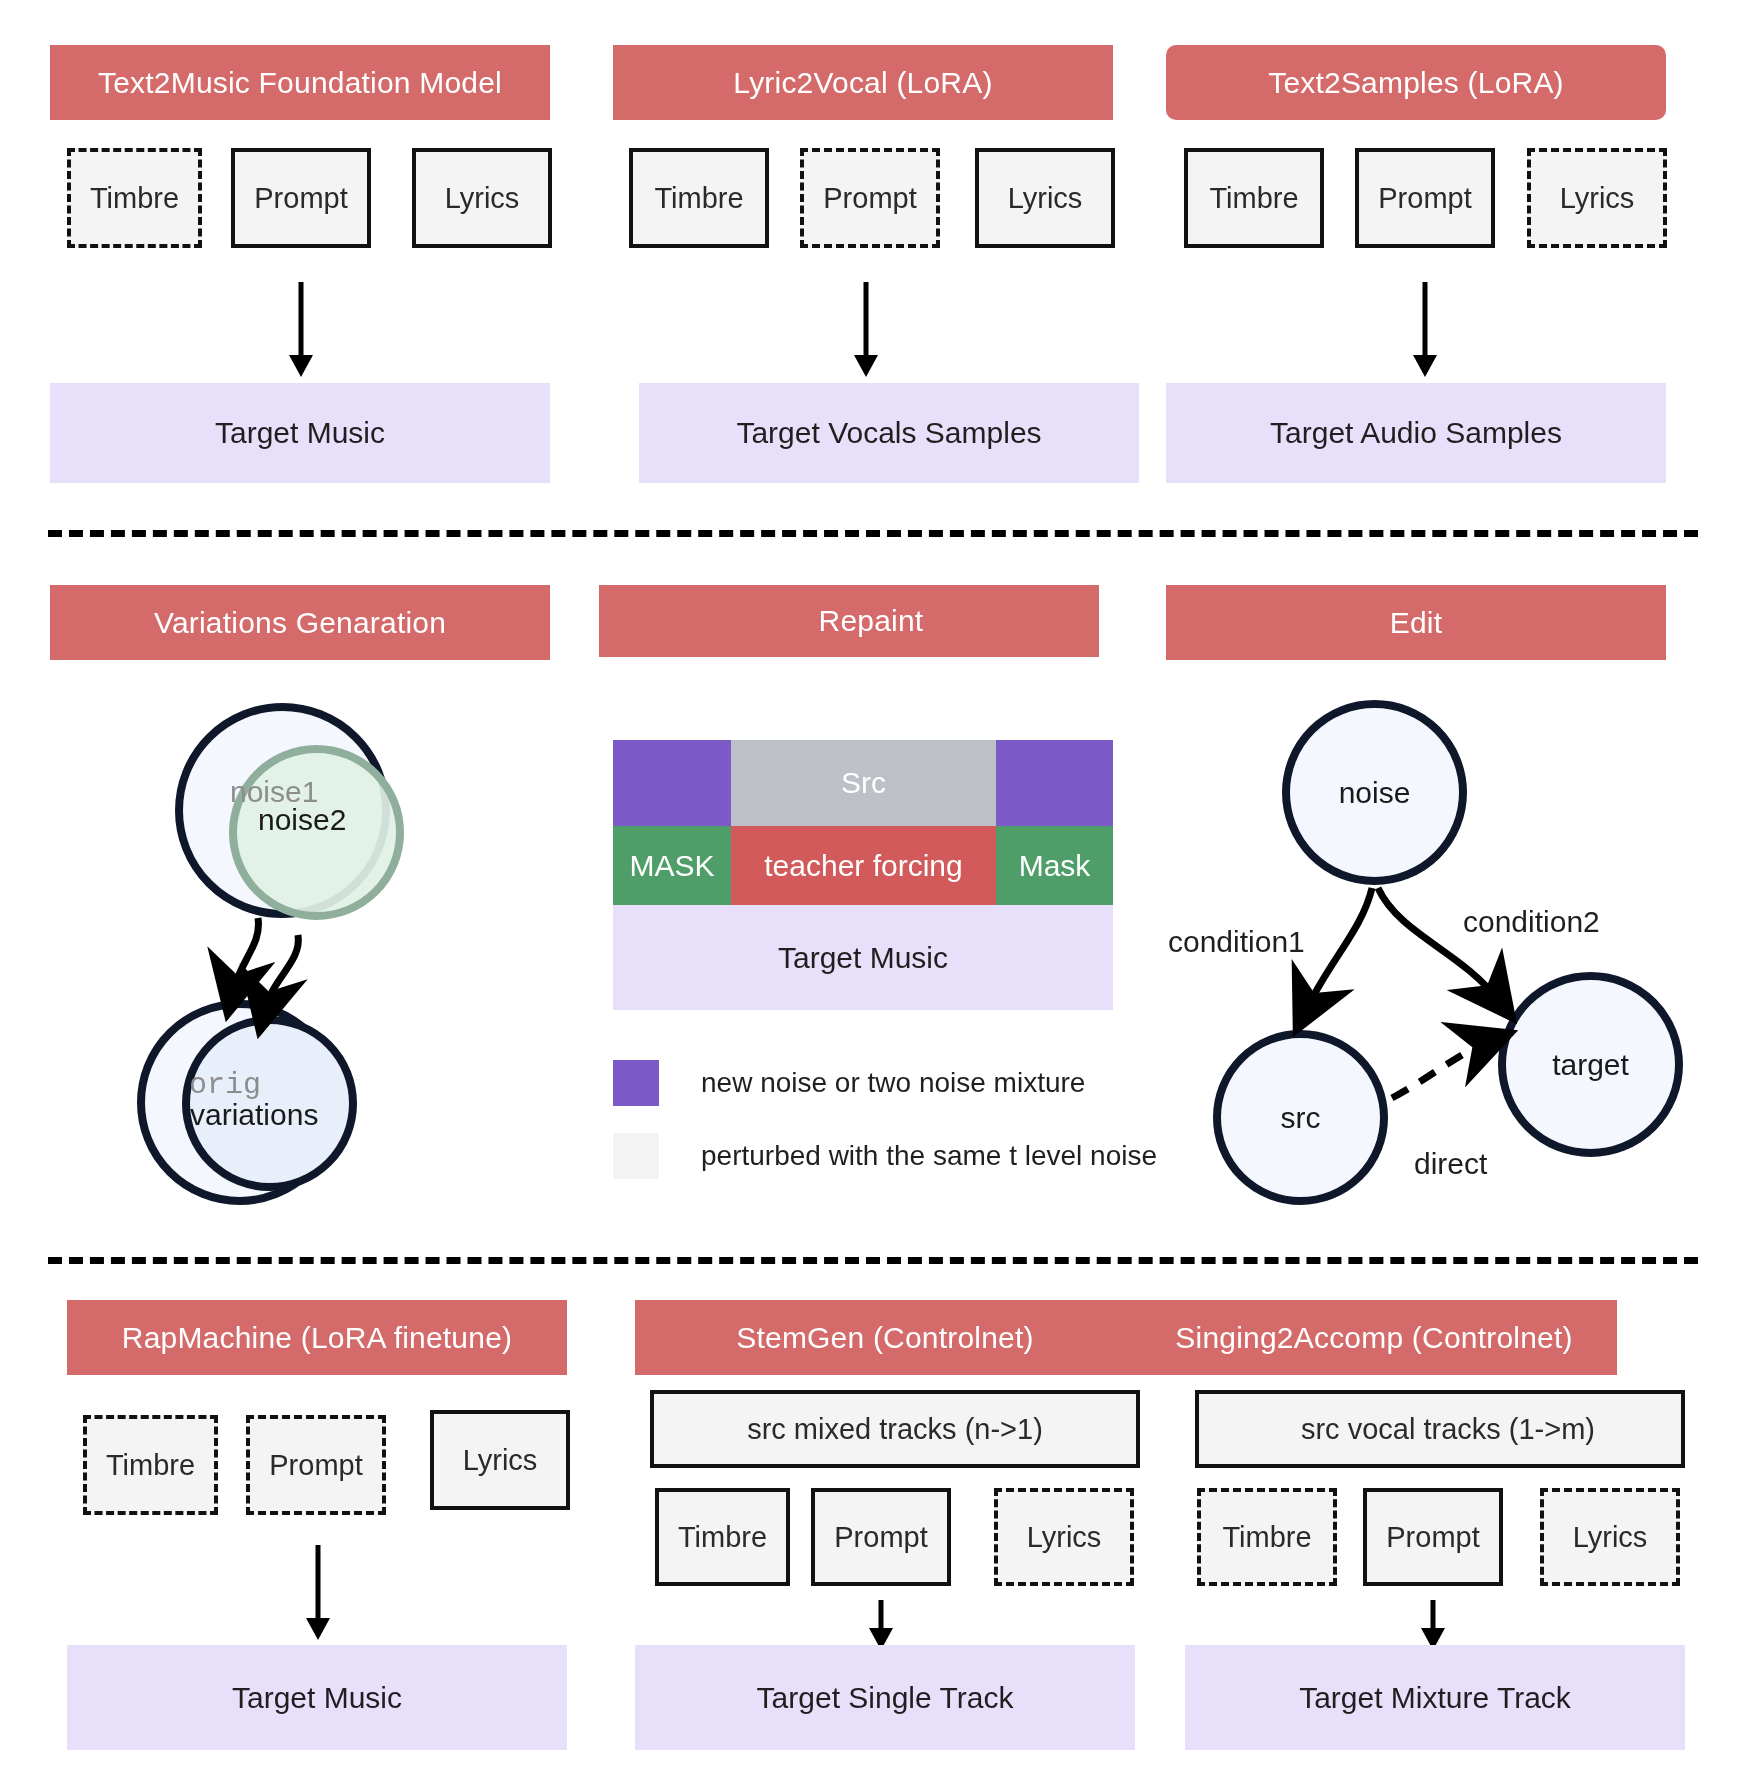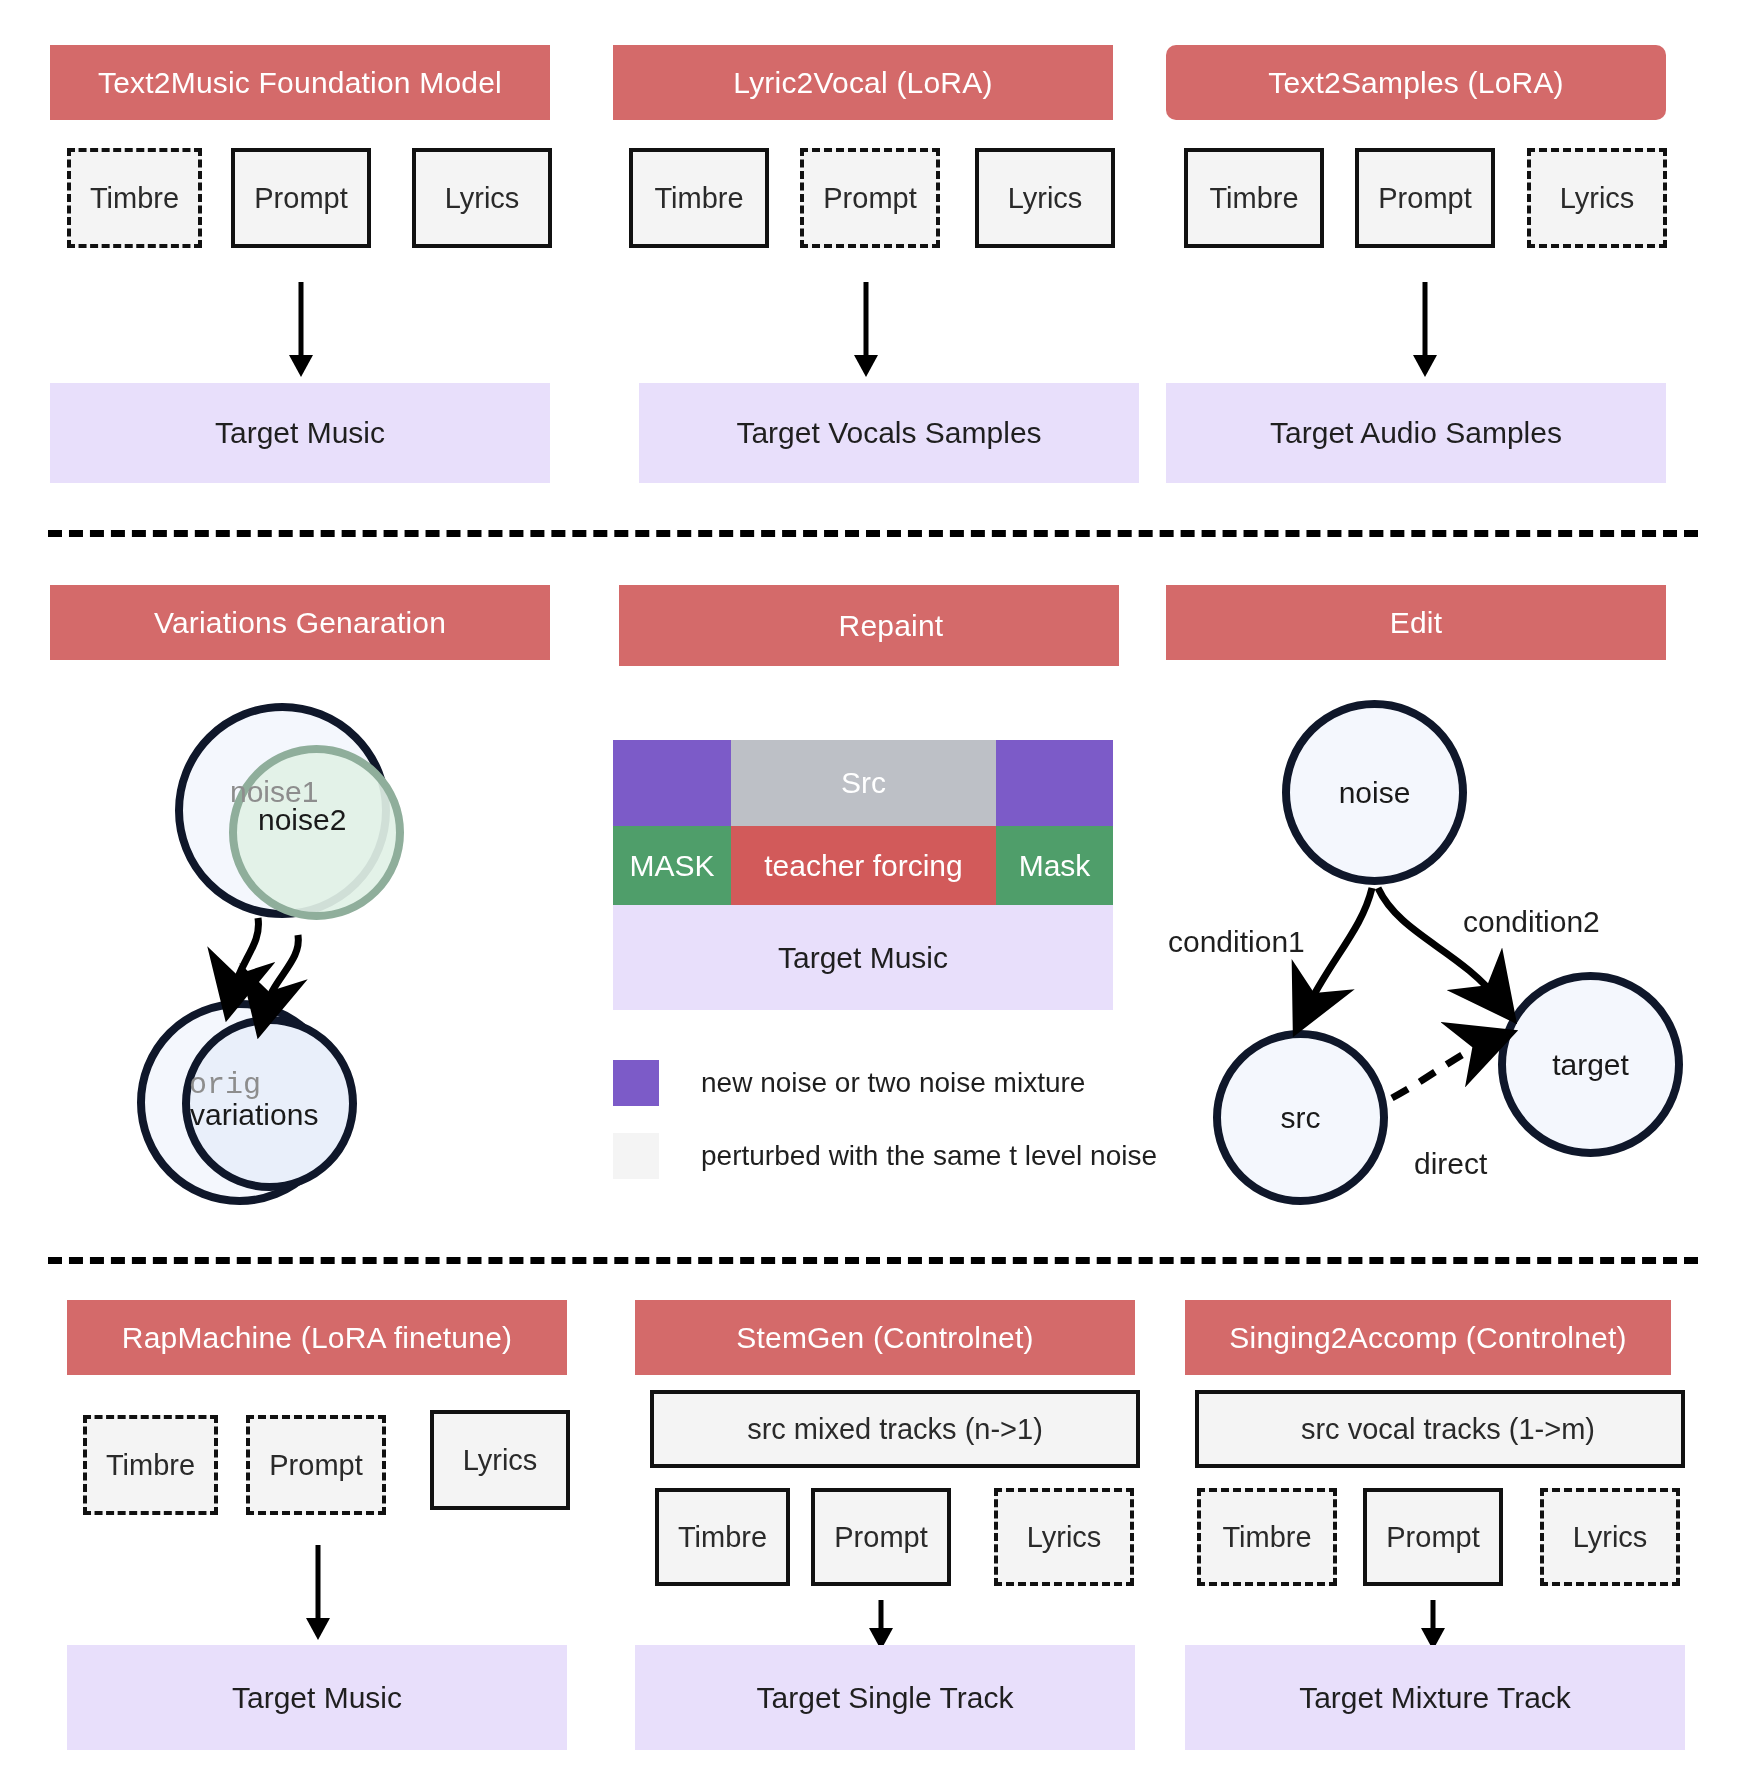--- a/index.html
+++ b/index.html
@@ -141,21 +141,21 @@
   <div class="circ blue" style="left:175px; top:703px; width:215px; height:215px;"></div>
   <div class="circ green" style="left:229px; top:745px; width:175px; height:175px;"></div>
   <span class="circ-label muted" style="left:230px; top:775px;">noise1</span>
   <span class="circ-label" style="left:258px; top:803px;">noise2</span>
 
   <div class="circ blue" style="left:137px; top:1000px; width:205px; height:205px;"></div>
   <div class="circ bluish" style="left:182px; top:1016px; width:175px; height:175px;"></div>
   <span class="circ-label muted" style="left:189px; top:1068px;font-family:Liberation Mono, monospace;">orig</span>
   <span class="circ-label" style="left:190px; top:1098px;">variations</span>
 
-  <div class="hdr panel" style="left:619px; top:585px; width:500px; height:81px;padding-left:44px;">Repaint</div>
+  <div class="hdr panel" style="left:599px; top:585px; width:500px; height:72px;padding-left:44px;">Repaint</div>
 
   <div class="rgrid" style="left:613px; top:740px; width:500px; height:165px;
               grid-template-columns: 118px 265px 117px; grid-template-rows: 86px 79px;">
     <div class="cell c-purple"></div>
     <div class="cell c-gray">Src</div>
     <div class="cell c-purple"></div>
     <div class="cell c-green">MASK</div>
     <div class="cell c-red">teacher forcing</div>
     <div class="cell c-green">Mask</div>
   </div>
@@ -213,21 +213,21 @@
   <div class="wide panel" style="left:650px; top:1390px; width:490px; height:78px;">src mixed tracks (n-&gt;1)</div>
   <div class="chip panel" style="left:655px; top:1488px; width:135px; height:98px;">Timbre</div>
   <div class="chip panel" style="left:811px; top:1488px; width:140px; height:98px;">Prompt</div>
   <div class="chip dashed panel" style="left:994px; top:1488px; width:140px; height:98px;">Lyrics</div>
   <div class="arrow-v" style="left:868px; top:1600px; width:26px; height:50px;">
     <div class="shaft"></div>
       <div class="head"></div>
   </div>
   <div class="target panel" style="left:635px; top:1645px; width:500px; height:105px;">Target Single Track</div>
 
-  <div class="hdr panel" style="left:1185px; top:1300px; width:486px; height:75px;">Singing2Accomp (Controlnet)</div>
+  <div class="hdr panel" style="left:1131px; top:1300px; width:486px; height:75px;">Singing2Accomp (Controlnet)</div>
   <div class="wide panel" style="left:1195px; top:1390px; width:490px; height:78px;padding-left:16px;">src vocal tracks (1-&gt;m)</div>
   <div class="chip dashed panel" style="left:1197px; top:1488px; width:140px; height:98px;">Timbre</div>
   <div class="chip panel" style="left:1363px; top:1488px; width:140px; height:98px;">Prompt</div>
   <div class="chip dashed panel" style="left:1540px; top:1488px; width:140px; height:98px;">Lyrics</div>
   <div class="arrow-v" style="left:1420px; top:1600px; width:26px; height:50px;">
     <div class="shaft"></div>
       <div class="head"></div>
   </div>
   <div class="target panel" style="left:1185px; top:1645px; width:500px; height:105px;">Target Mixture Track</div>
 

